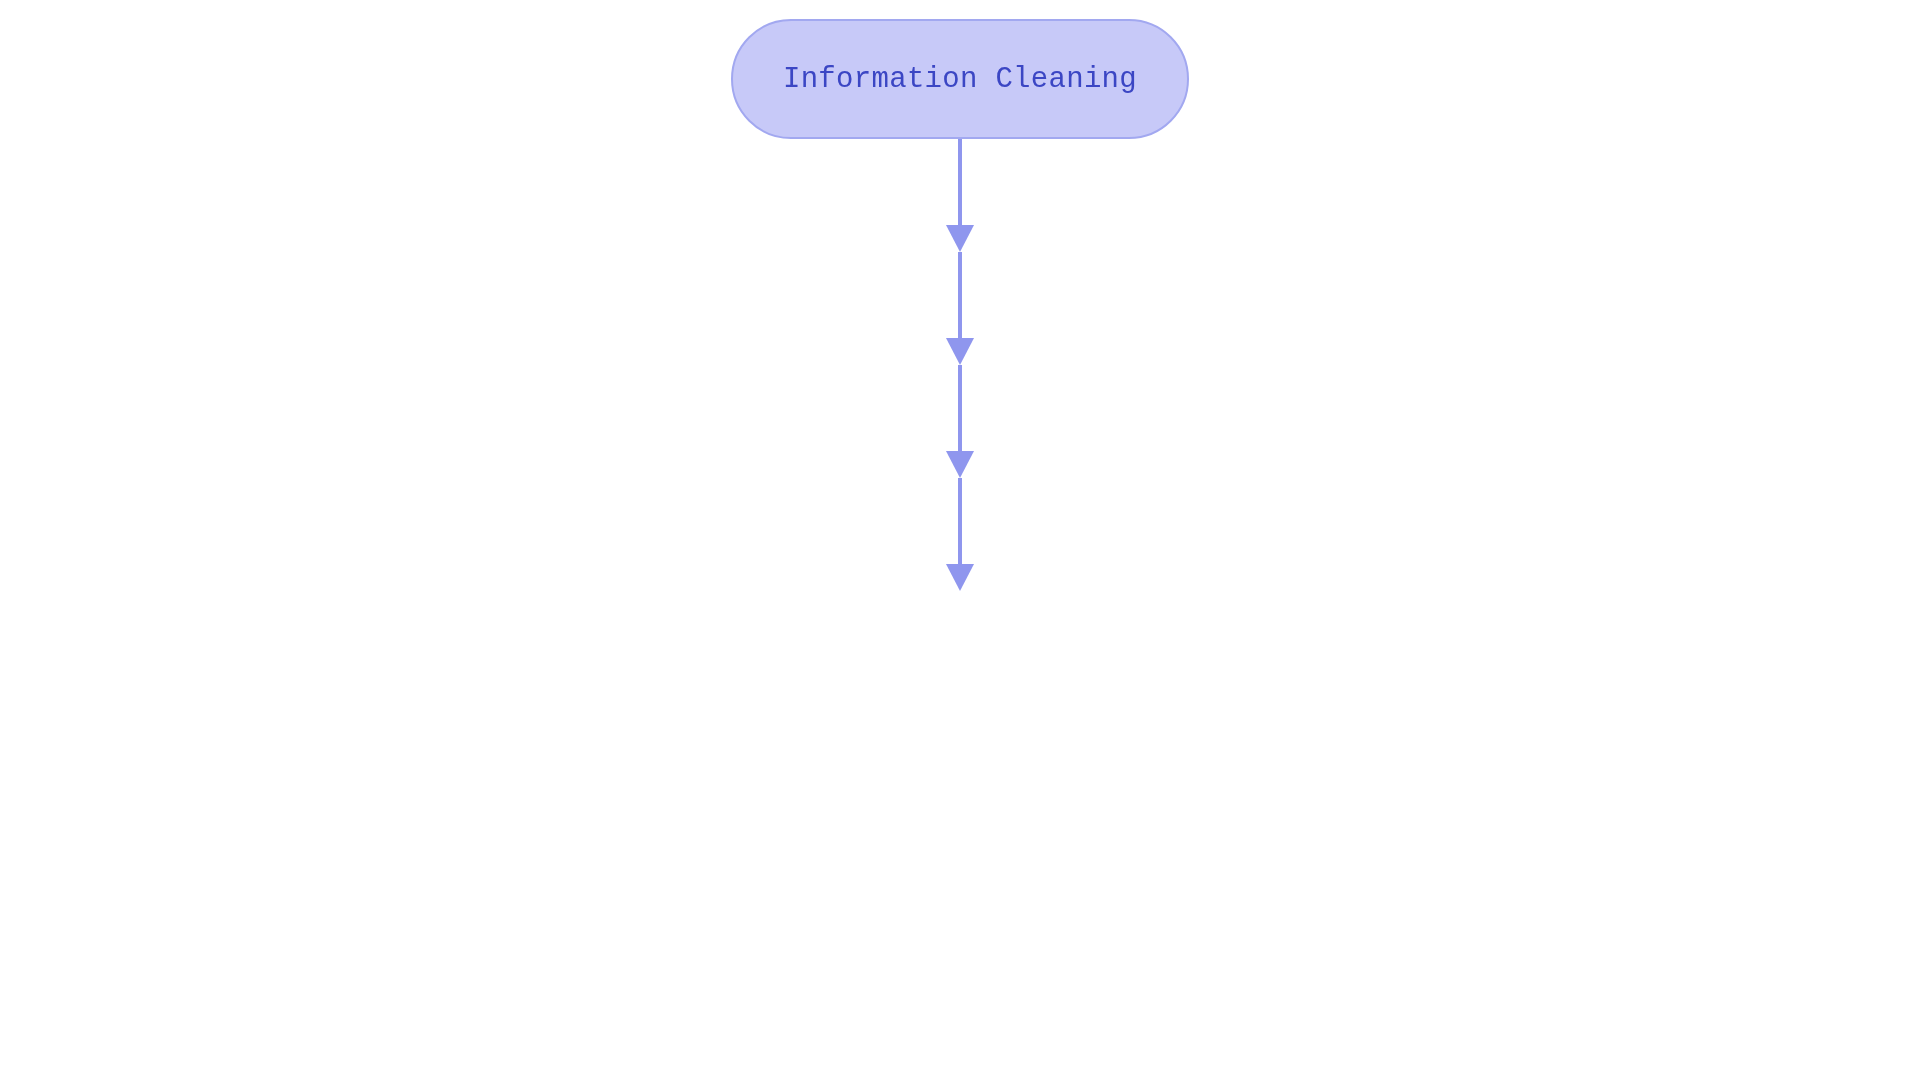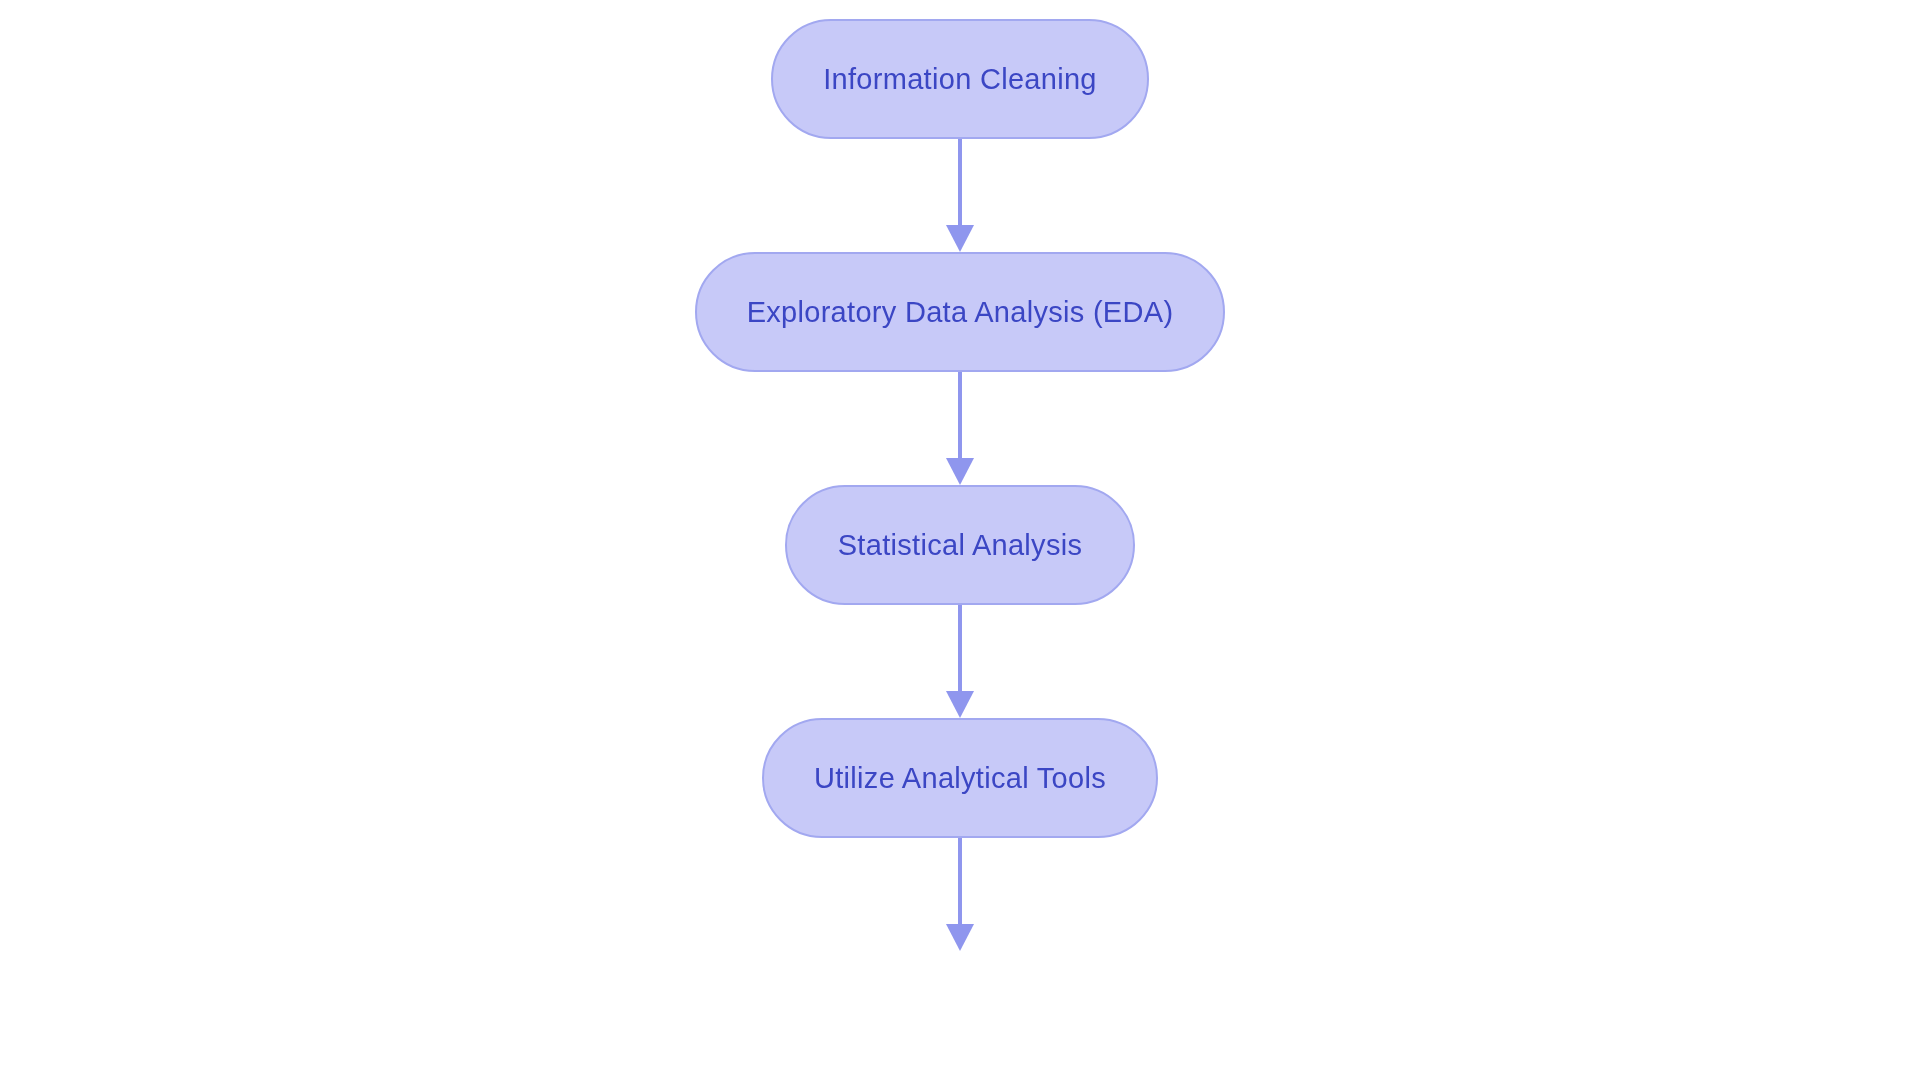--- a/index.html
+++ b/index.html
@@ -2,21 +2,21 @@
 <html style="--background: #ffffff; --node-fill: #c7c9f8; --node-border: #a2a8f0; --node-text: #3b46c4; --arrow-color: #8f96ee;"><head>
 <meta charset="utf-8">
 <style>
   :root {
     --background: #ffffff;
     --node-fill: #c7c9f8;
     --node-border: #a2a8f0;
     --node-text: #3b46c4;
     --arrow-color: #8f96ee;
   }
-  * { margin: 0; padding: 0; box-sizing: border-box; }
+  * { margin: 0; padding: 0; box-sizing: border-box; font-family: Liberation Mono, monospace; }
   html, body {
     width: 1920px;
     height: 1083px;
     background: var(--background);
     font-family: "Liberation Sans", "DejaVu Sans", sans-serif;
     overflow: hidden;
   }
   .canvas {
     position: relative;
     width: 1920px;
@@ -79,41 +79,32 @@
 
     <div class="node">
       <span class="node-label">Information Cleaning</span>
     </div>
 
     <div class="arrow">
       <div class="arrow-line"></div>
       <div class="arrow-head"></div>
     </div>
 
-    <div class="node">
-      <span class="node-label">Exploratory Data Analysis (EDA)</span>
-    </div>
 
     <div class="arrow">
       <div class="arrow-line"></div>
       <div class="arrow-head"></div>
     </div>
 
-    <div class="node">
-      <span class="node-label">Statistical Analysis</span>
-    </div>
 
     <div class="arrow">
       <div class="arrow-line"></div>
       <div class="arrow-head"></div>
     </div>
 
-    <div class="node">
-      <span class="node-label">Utilize Analytical Tools</span>
-    </div>
 
     <div class="arrow">
       <div class="arrow-line"></div>
       <div class="arrow-head"></div>
     </div>
 
 
   </div>
 </div>
 

